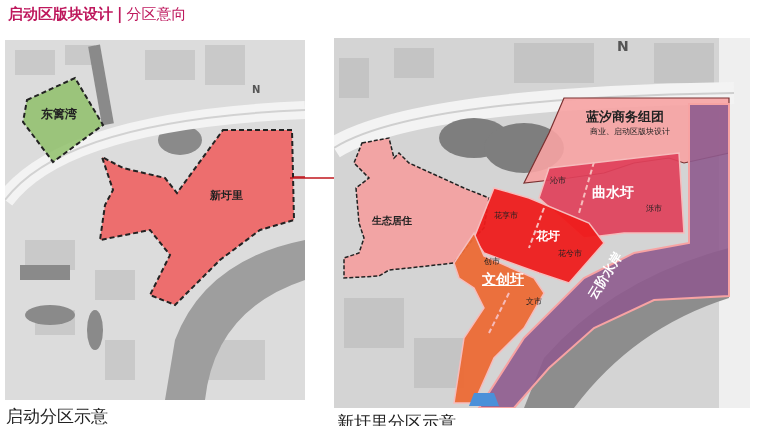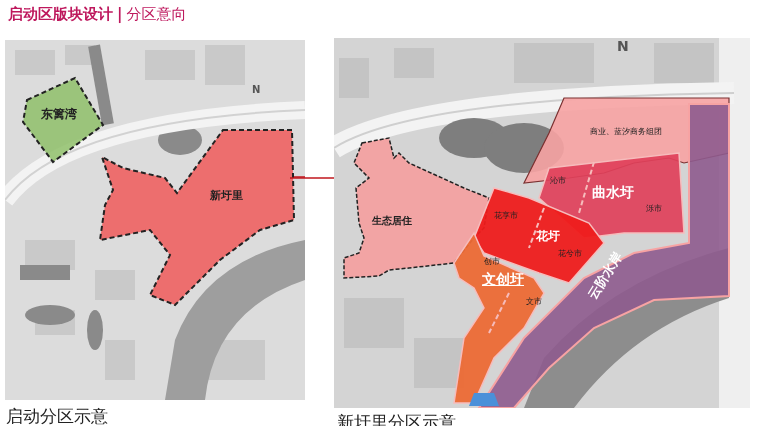--- a/index.html
+++ b/index.html
@@ -99,21 +99,22 @@
 
     <polygon points="160,150 195,160 255,185 270,205 235,245 205,235 150,215 140,200" fill="#ee1c1c" fill-opacity="0.95" stroke="#f6bcbc" stroke-width="1.5"></polygon>
     <line x1="210" y1="170" x2="195" y2="210" stroke="#f6bcbc" stroke-width="2" stroke-dasharray="5,3"></line>
 
     <polygon points="140,195 150,218 200,240 210,255 190,290 160,320 140,365 120,365 130,300 150,270 140,250 125,240 120,225" fill="#ec6a35" fill-opacity="0.95" stroke="#f6bcbc" stroke-width="1.5"></polygon>
     <line x1="175" y1="255" x2="155" y2="295" stroke="#f6bcbc" stroke-width="2" stroke-dasharray="5,3"></line>
 
     <polygon points="140,355 160,355 165,368 135,368" fill="#4a90d9"></polygon>
   </svg>
   <div class="north" style="left:283px;top:0px;font-size:14px;">N</div>
-  <div class="small" style="left:256px;top:88px;">商业、蓝汐商务组团</div>
+  <div class="lbl" style="left:252px;top:70px;font-size:13px;">蓝汐商务组团</div>
+  <div class="small" style="left:256px;top:88px;">商业、启动区版块设计</div>
   <div class="small" style="left:216px;top:137px;">沁市</div>
   <div class="lbl w" style="left:258px;top:146px;font-size:14px;">曲水圩</div>
   <div class="small" style="left:312px;top:165px;">泺市</div>
   <div class="lbl" style="left:38px;top:176px;font-size:10px;">生态居住</div>
   <div class="small" style="left:160px;top:172px;">花享市</div>
   <div class="lbl w" style="left:202px;top:190px;font-size:12px;">花圩</div>
   <div class="small" style="left:224px;top:210px;font-family:Liberation Serif, serif;">花兮市</div>
   <div class="small" style="left:150px;top:218px;">创市</div>
   <div class="lbl w" style="left:148px;top:233px;font-size:14px;text-decoration:underline;">文创圩</div>
   <div class="small" style="left:192px;top:258px;">文市</div>

